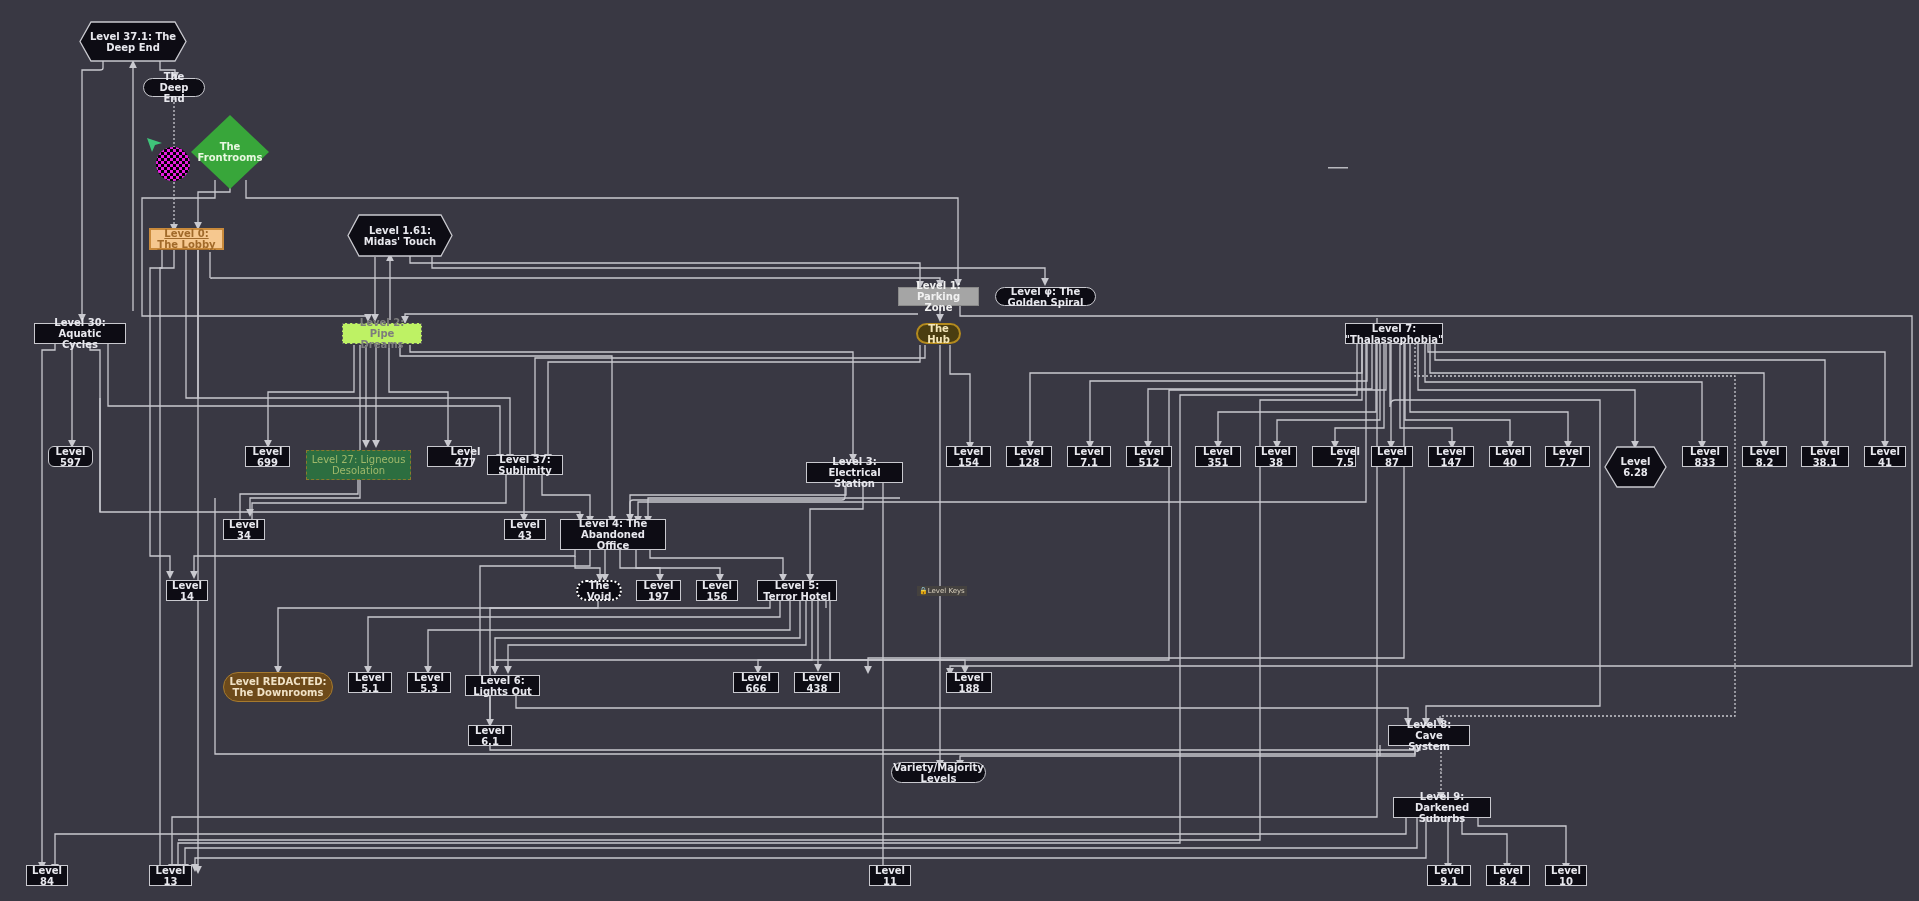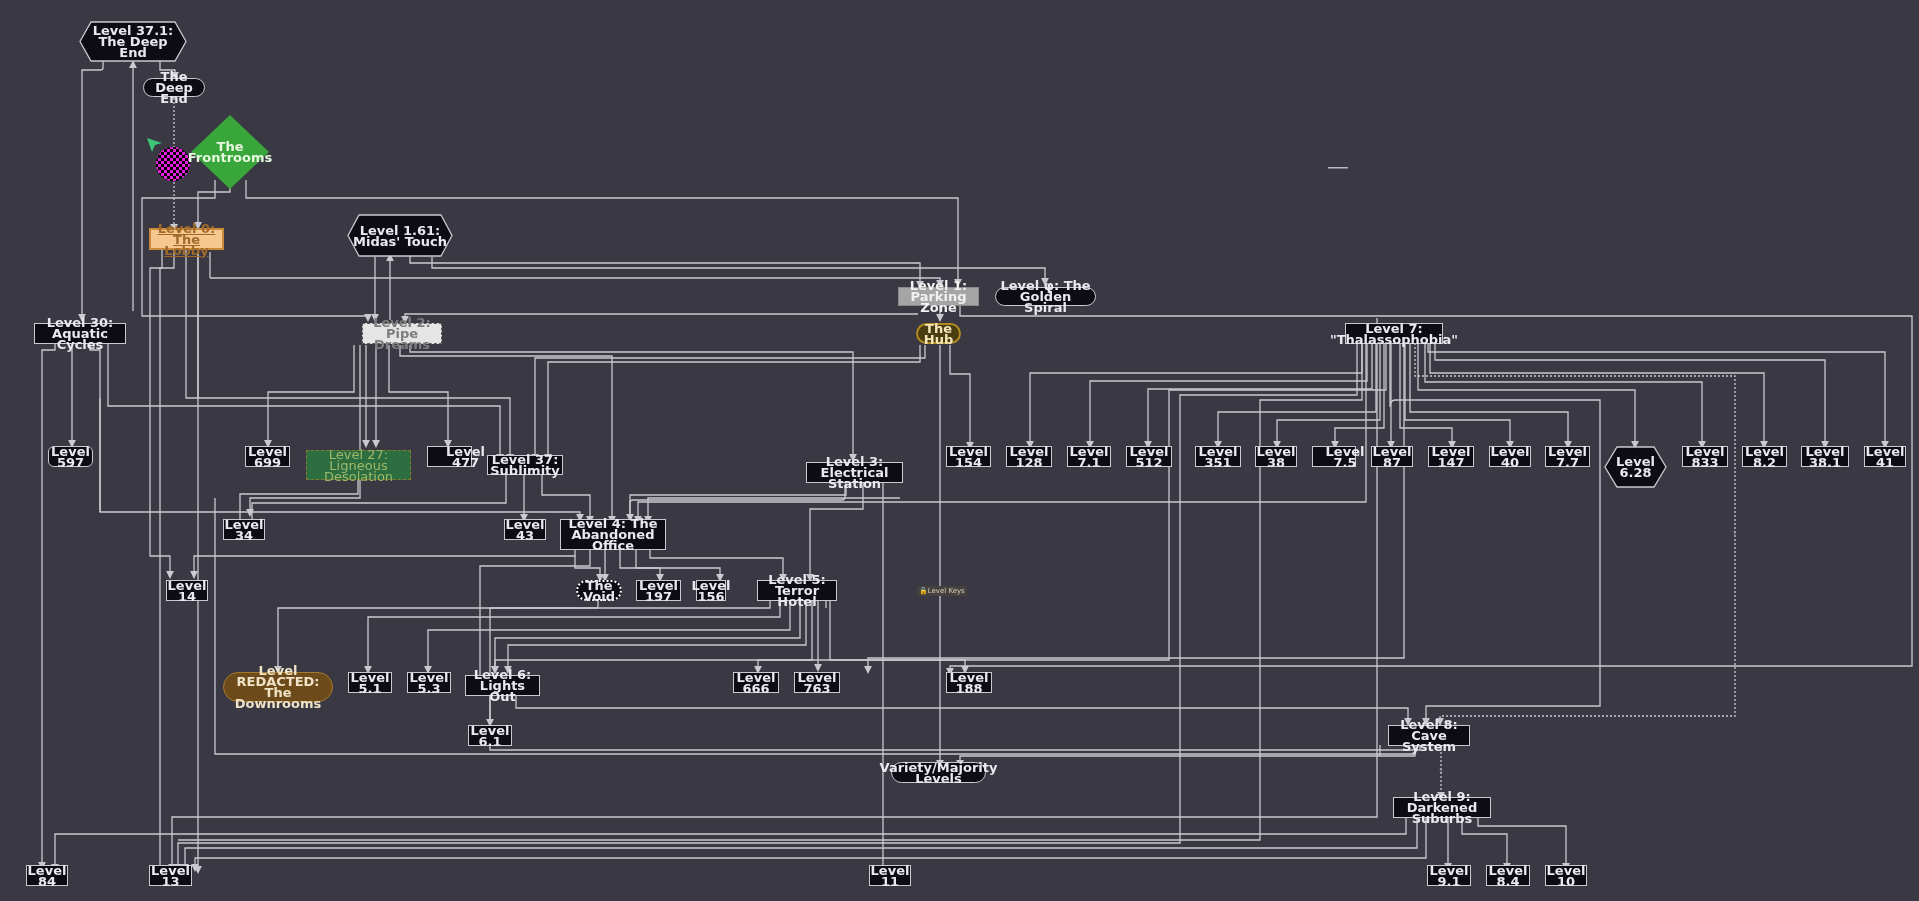--- a/index.html
+++ b/index.html
@@ -6,32 +6,32 @@
   body {
     width:1919px; height:901px; overflow:hidden;
     background:#393843;
     font-family:"DejaVu Sans", sans-serif;
     position:relative;
   }
   #edges { position:absolute; left:0; top:0; width:1919px; height:901px; pointer-events:none; }
   .node {
     position:absolute; box-sizing:border-box;
     display:flex; align-items:center; justify-content:center; text-align:center;
-    color:#e8e8ee; font-size:13px; line-height:11px; font-weight:bold;
+    color:#e8e8ee; font-size:10px; line-height:11px; font-weight:bold;
     background:#0d0c14; border:1.5px solid #c9c9cf;
     padding:0 4px; cursor:pointer;
   }
   .node.stadium { border-radius:20px; }
   .node.hex { border:none; background:transparent; }
   .node.hex svg { position:absolute; left:0; top:0; }
   .node.hex span { position:relative; }
   .node.lobby { background:#f6c88f; border:2px solid #c98a3b; color:#a16a2a; text-decoration:underline; }
   .node.parking { background:#a5a5a5; border:1.5px solid #8a8a8a; color:#f1f1f1; }
   .node.hub { background:#4a3d10; border:2px solid #b38a1e; border-radius:20px; color:#f4e6b8; }
-  .node.pipe { background:#e5e5e5; border:1.5px dashed #5a5a5a; color:#7d7d7d;margin-left:20px; }
+  .node.pipe { background:#bef264; border:1.5px dashed #5a5a5a; color:#7d7d7d; }
   .node.ligneous { background:#2c6e40; border:1.5px dashed #8a7b2d; color:#9fb86a; font-weight:normal; }
   .node.redacted { background:#6d4a1a; border:1.5px solid #a67a2e; border-radius:22px; color:#f0e2c6; }
   .node.void { background:#0d0c14; border:2.5px dotted #ffffff; border-radius:20px; }
   .node.frontrooms { background:transparent; border:none; }
   .keys { position:absolute; font-size:7px; color:#d9d0bd; background:#44413f; padding:1px 2px; cursor:pointer; }
   .qmark { position:absolute; font-size:7px; color:#aaaab0; }
 </style>
 </head>
 <body>
 
@@ -308,21 +308,21 @@
 
 <div class="node" style="left:166px;top:580px;width:42px;height:21px;">
     <span>Level 14</span>
   </div>
 <div class="node void" style="left:576px;top:580px;width:46px;height:21px;">
     <span>The Void</span>
   </div>
 <div class="node" style="left:636px;top:580px;width:45px;height:21px;">
     <span>Level 197</span>
   </div>
-<div class="node" style="left:696px;top:580px;width:30px;height:21px;">
+<div class="node" style="left:696px;top:580px;width:42px;height:21px;justify-content:flex-end;">
     <span>Level 156</span>
   </div>
 <div class="node" style="left:757px;top:580px;width:80px;height:21px;">
     <span>Level 5: Terror Hotel</span>
   </div>
 <div class="keys" style="left:917px;top:586px;">🔒Level Keys</div>
 
 <div class="node redacted" style="left:223px;top:672px;width:110px;height:30px;">
     <span>Level REDACTED: The Downrooms</span>
   </div>
@@ -332,21 +332,21 @@
 <div class="node" style="left:407px;top:672px;width:44px;height:21px;">
     <span>Level 5.3</span>
   </div>
 <div class="node" style="left:465px;top:675px;width:75px;height:21px;">
     <span>Level 6: Lights Out</span>
   </div>
 <div class="node" style="left:733px;top:672px;width:46px;height:21px;">
     <span>Level 666</span>
   </div>
 <div class="node" style="left:794px;top:672px;width:46px;height:21px;">
-    <span>Level 763</span>
+    <span>Level 438</span>
   </div>
 <div class="node" style="left:946px;top:672px;width:46px;height:21px;">
     <span>Level 188</span>
   </div>
 
 <div class="node" style="left:468px;top:725px;width:44px;height:21px;">
     <span>Level 6.1</span>
   </div>
 <div class="node" style="left:1388px;top:725px;width:82px;height:21px;">
     <span>Level 8: Cave System</span>

